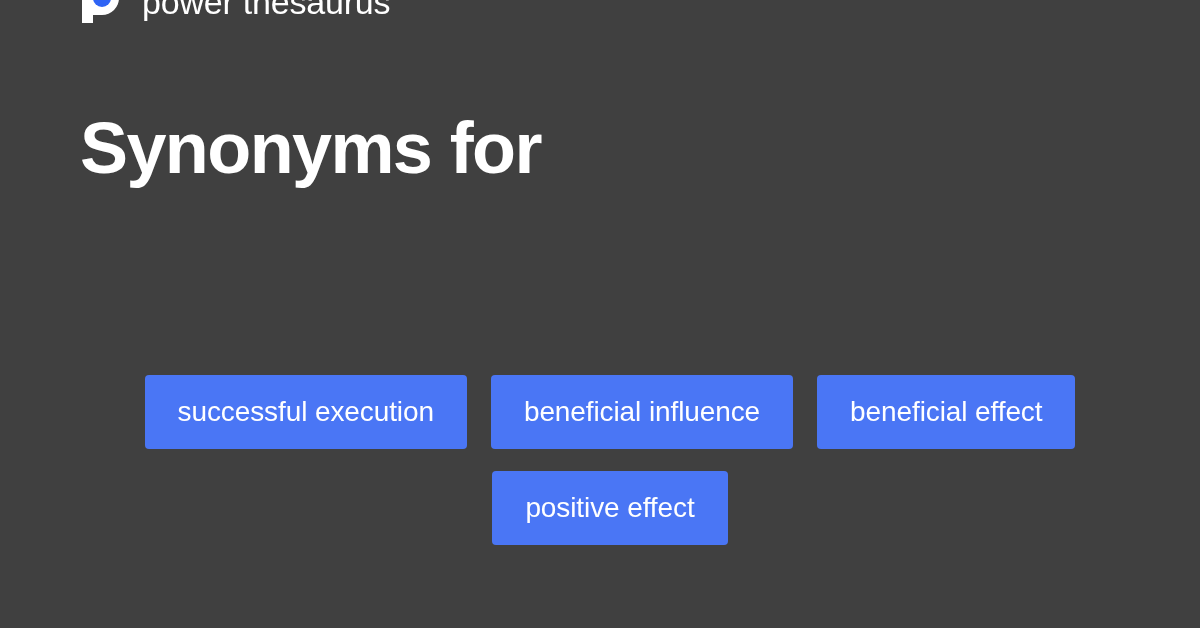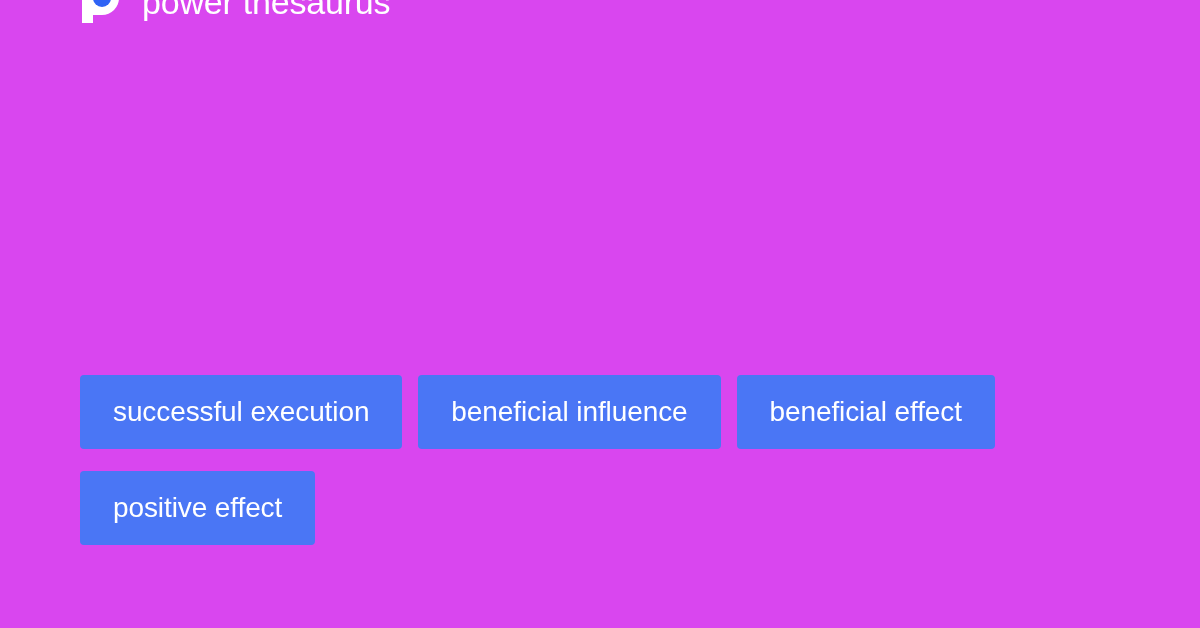--- a/index.html
+++ b/index.html
@@ -10,21 +10,21 @@
     width: 1200px;
     height: 628px;
     overflow: hidden;
     font-family: "Liberation Sans", sans-serif;
     background: #2f64f5;
   }
   #card {
     position: relative;
     width: 1200px;
     height: 628px;
-    background: #d946ef;
+    background: #404040;
     overflow: hidden;
   }
 
   
   #brand {
     position: absolute;
     left: 78px;
     top: -24px;
     display: flex;
     align-items: center;
@@ -63,22 +63,23 @@
   }
 
   
   #chips {
     position: absolute;
     left: 80px;
     top: 375px;
     width: 1060px;
     display: flex;
     flex-wrap: wrap;
-    gap: 22px 16px;
+    gap: 22px 24px;
     align-content: flex-start;
+    justify-content: center;
   }
   .chip {
     background: #4a76f5;
     border-radius: 4px;
     height: 74px;
     box-sizing: border-box;
     padding: 0 33px;
     display: flex;
     align-items: center;
     justify-content: center;
@@ -99,20 +100,21 @@
 
   <div id="brand">
     <svg id="brand-logo" viewBox="0 0 46 46">
       <path d="M4 2 H24 A17 17 0 0 1 24 36 H15 V44 H4 Z" fill="#ffffff"></path>
       <circle cx="24" cy="19" r="9" fill="#2f64f5"></circle>
     </svg>
     <div id="brand-name">power thesaurus</div>
   </div>
 
   <div id="headline">
+    <div class="headline-line">Synonyms for</div>
   </div>
 
   <div id="chips">
       <div class="chip">
         <span class="chip-label">successful execution</span>
       </div>
       <div class="chip">
         <span class="chip-label">beneficial influence</span>
       </div>
       <div class="chip">

